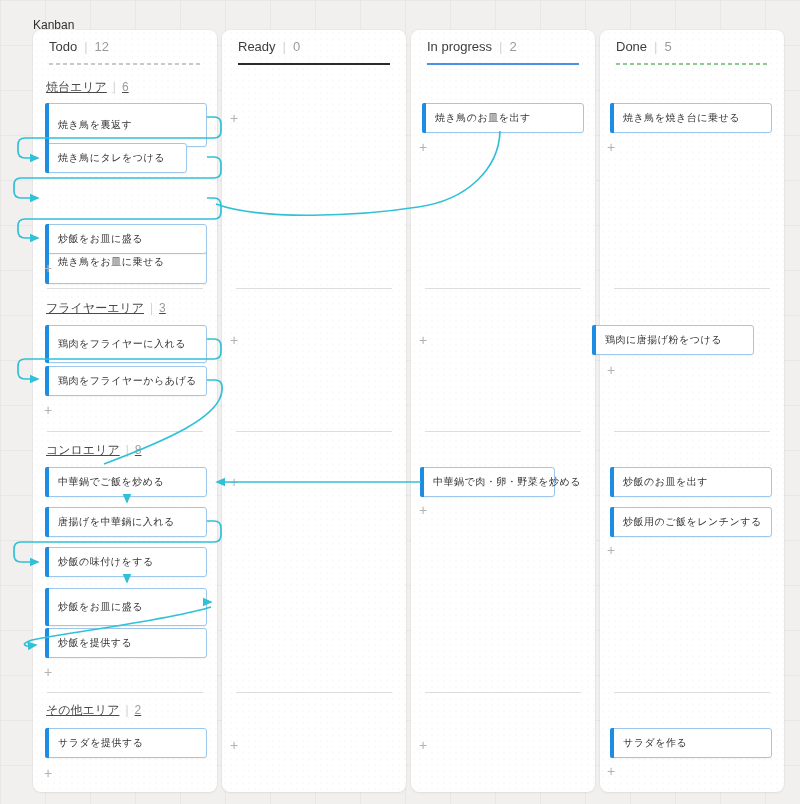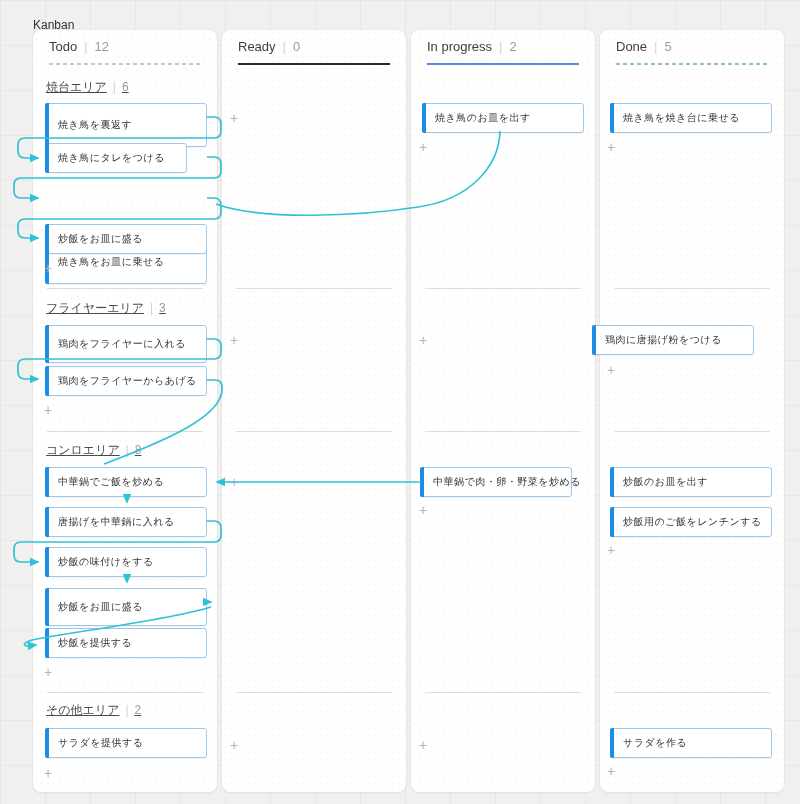--- a/index.html
+++ b/index.html
@@ -127,21 +127,21 @@
         <span class="card-text">炒飯を提供する</span>
       </div>
       <div class="card" style="left: 45px; top: 728px; width: 162px; height: 30px;">
         <span class="card-bar"></span>
         <span class="card-text">サラダを提供する</span>
       </div>
       <div class="card" style="left: 422px; top: 103px; width: 162px; height: 30px;">
         <span class="card-bar"></span>
         <span class="card-text">焼き鳥のお皿を出す</span>
       </div>
-      <div class="card" style="left: 420px; top: 467px; width: 152px; height: 30px;">
+      <div class="card" style="left: 420px; top: 467px; width: 135px; height: 30px;">
         <span class="card-bar"></span>
         <span class="card-text">中華鍋で肉・卵・野菜を炒める</span>
       </div>
       <div class="card" style="left: 610px; top: 103px; width: 162px; height: 30px;">
         <span class="card-bar"></span>
         <span class="card-text">焼き鳥を焼き台に乗せる</span>
       </div>
       <div class="card" style="left: 592px; top: 325px; width: 162px; height: 30px; text-align: center;">
         <span class="card-bar"></span>
         <span class="card-text">鶏肉に唐揚げ粉をつける</span>

